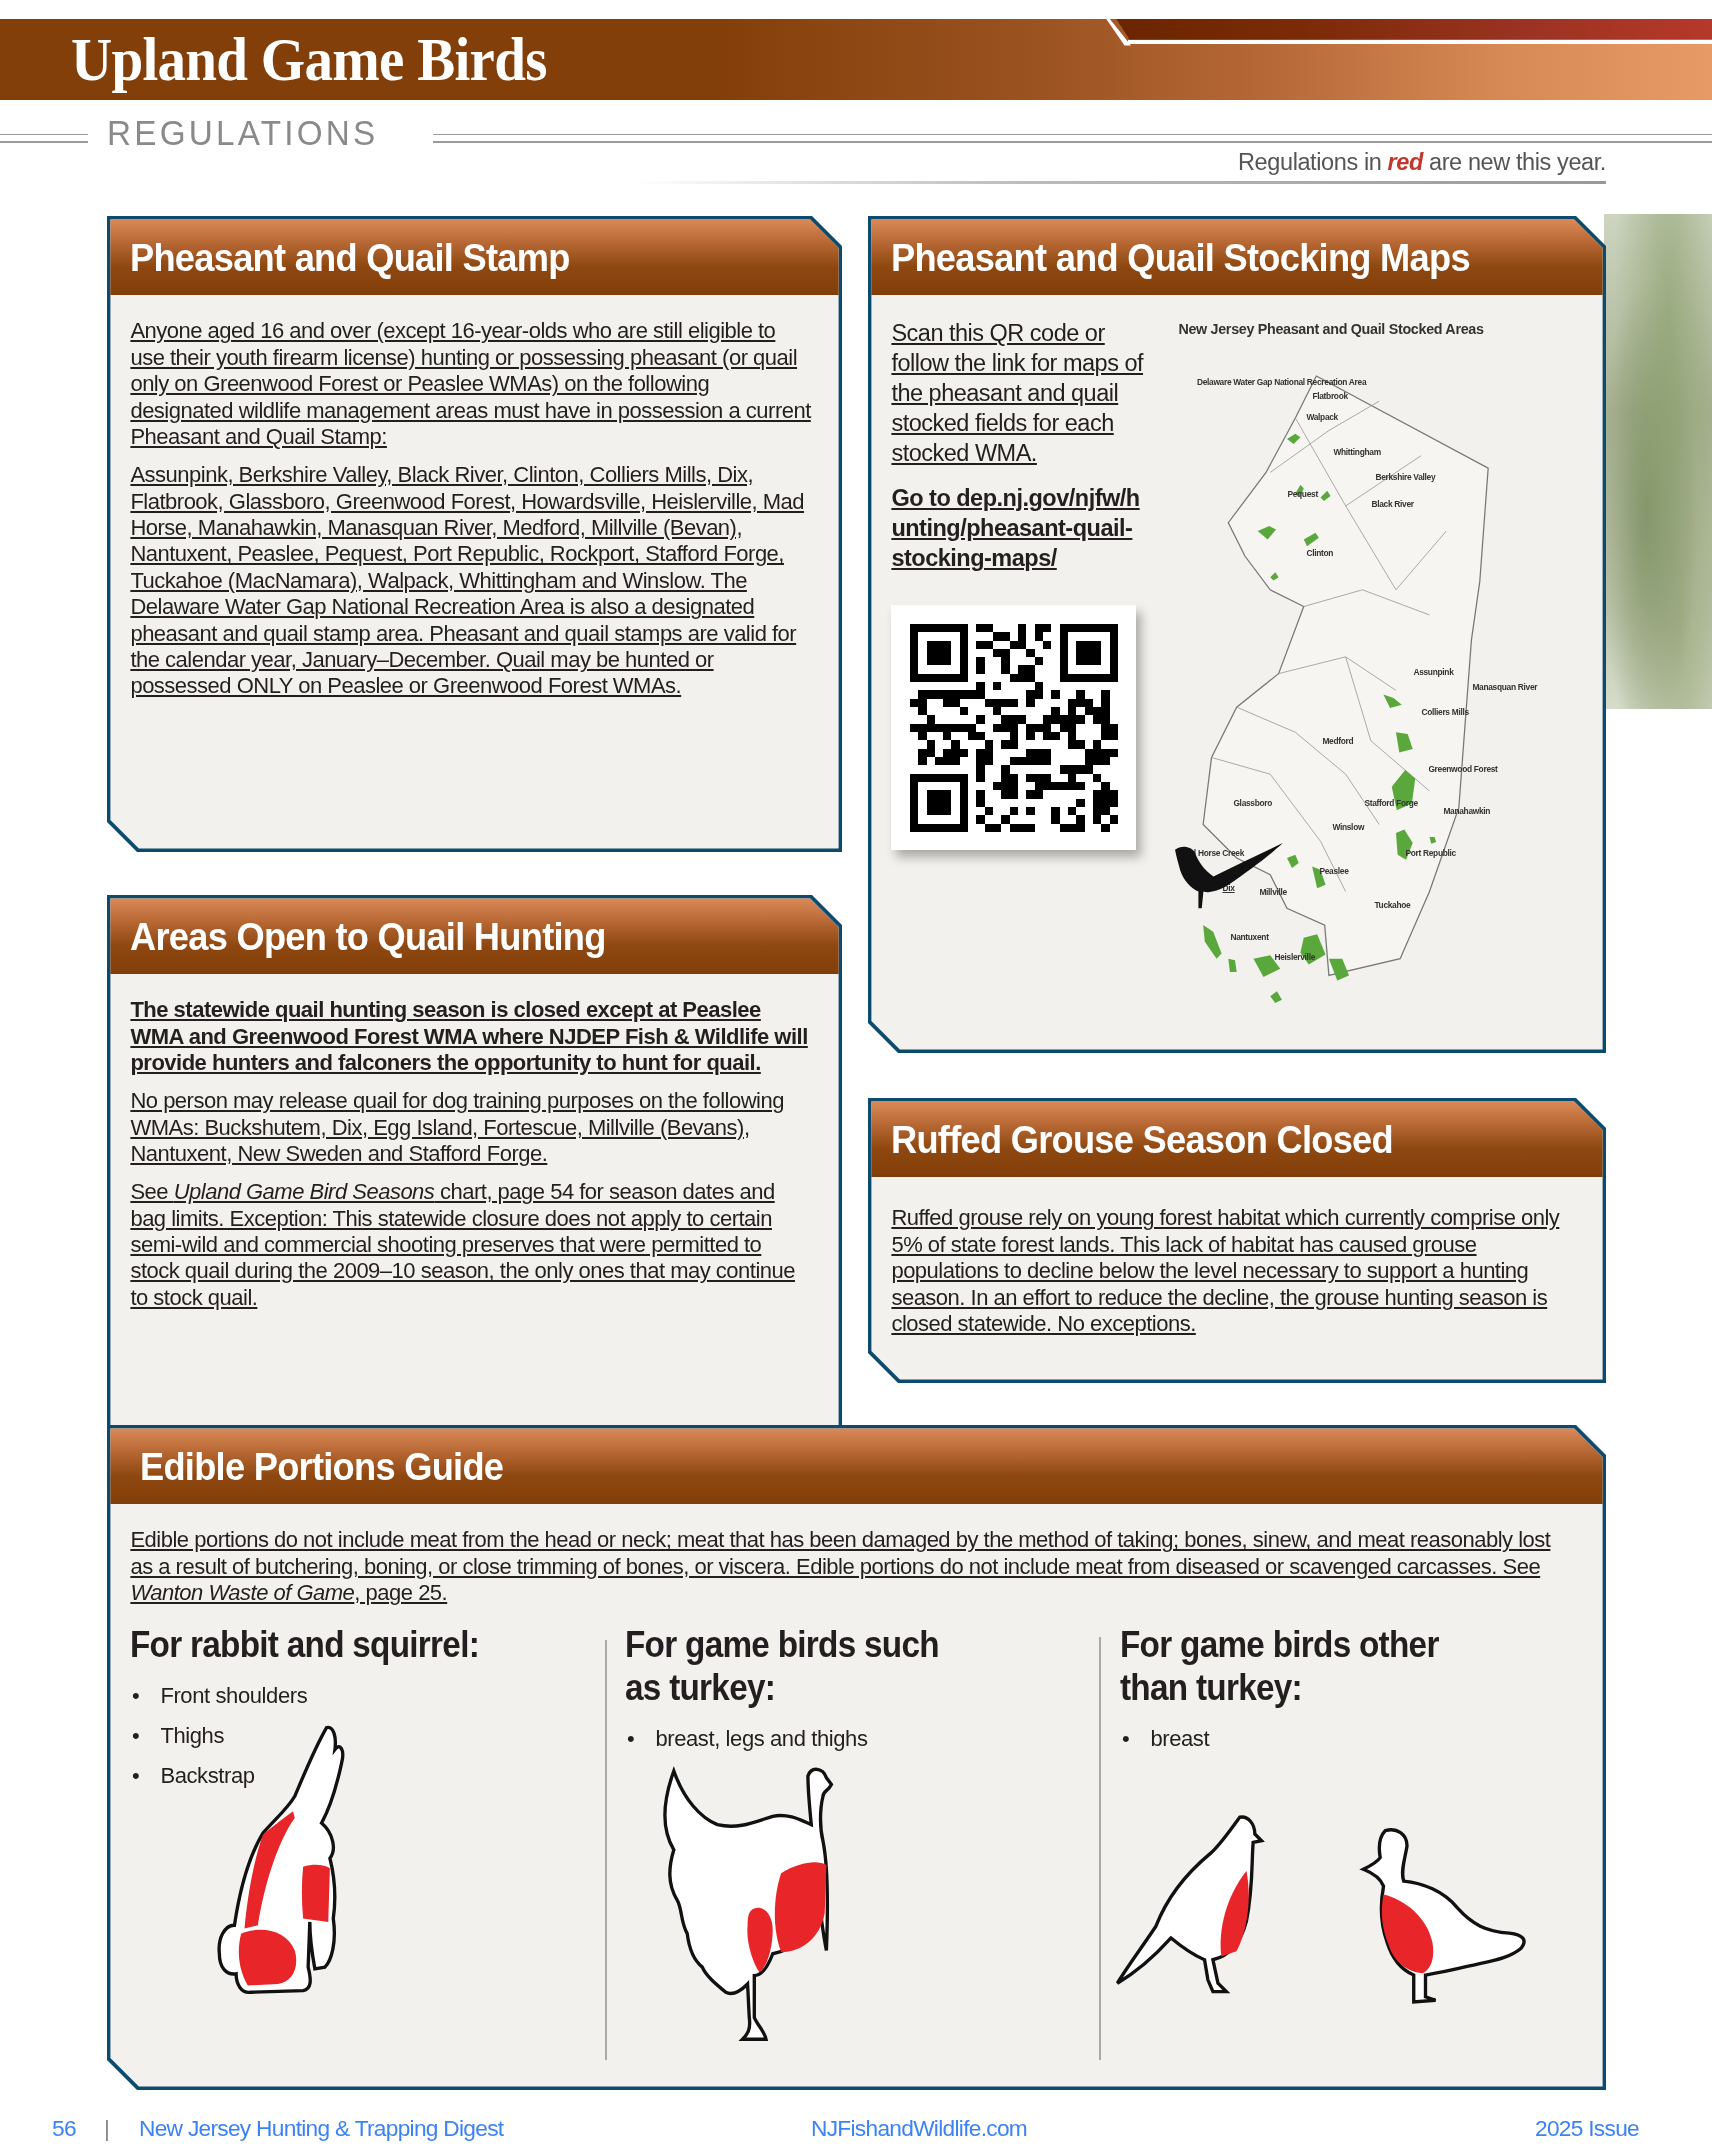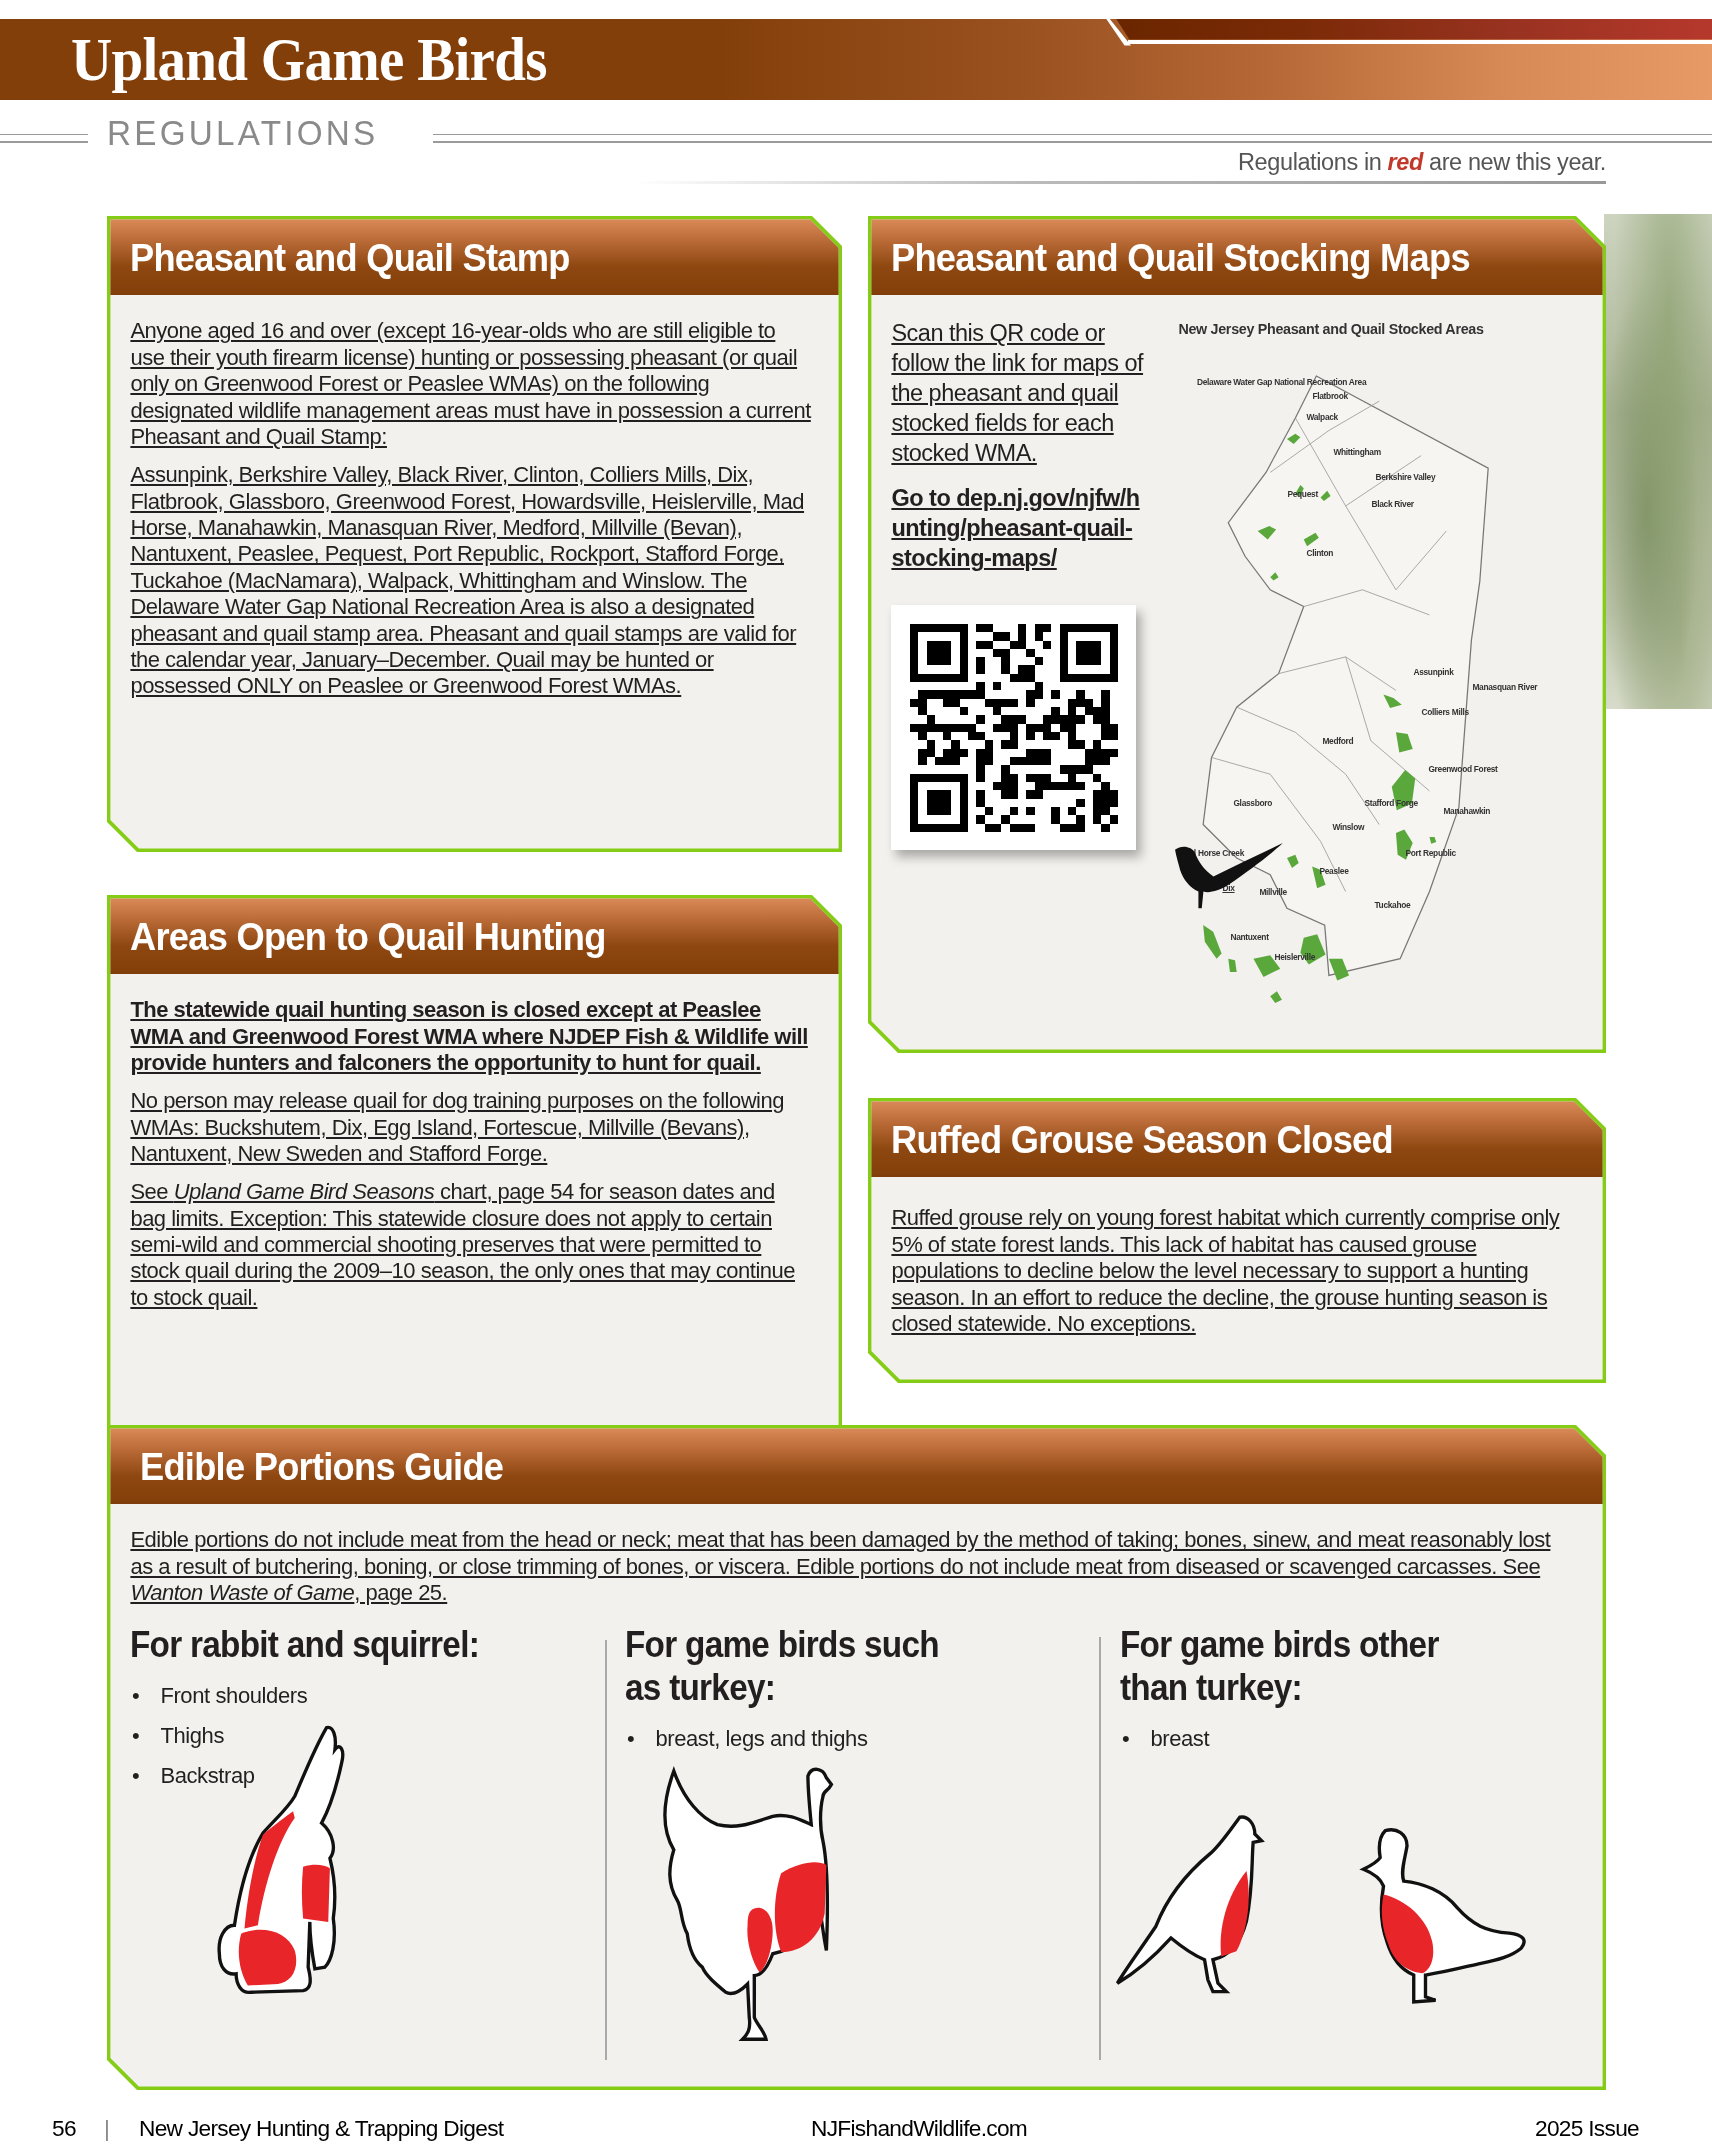--- a/index.html
+++ b/index.html
@@ -47,21 +47,21 @@
   
   .photo {
     left:1604px; top:214px; width:108px; height:495px;
     background:
       radial-gradient(ellipse at 60% 20%, rgba(140,160,110,0.7), transparent 60%),
       radial-gradient(ellipse at 40% 60%, rgba(120,140,95,0.8), transparent 55%),
       radial-gradient(ellipse at 70% 85%, rgba(150,165,120,0.7), transparent 60%),
       linear-gradient(180deg,#cdd4c0,#a9b394 40%,#bfc6ad 80%,#d7dcca);
   }
   .box-frame {
-    position:absolute; background:#84cc16;
+    position:absolute; background:#0c4a6e;
     clip-path:polygon(0 0,calc(100% - 30px) 0,100% 30px,100% 100%,30px 100%,0 calc(100% - 30px));
   }
   .box-inner {
     position:absolute; left:3.4px; top:3.4px; right:3.4px; bottom:3.4px;
     background:#f3f1ed;
     clip-path:polygon(0 0,calc(100% - 28.5px) 0,100% 28.5px,100% 100%,28.5px 100%,0 calc(100% - 28.5px));
   }
   .box-head {
     position:absolute; left:0; top:0; right:0; height:74px;
     background:linear-gradient(180deg,#d98a58 0%,#b96a36 30%,#8e4710 65%,#833f0a 100%);
@@ -94,21 +94,21 @@
 
   
   .col { position:absolute; top:0; }
   .col-head { font-weight:bold; font-size:37px; line-height:43px; color:#231f20; letter-spacing:-0.8px; transform:scaleX(0.9); transform-origin:left top; white-space:nowrap; }
   .col-list { list-style:none; margin:10px 0 0 0; padding:0; }
   .col-list li { font-size:22px; line-height:40px; position:relative; padding-left:30px; letter-spacing:-0.4px; }
   .col-list li::before { content:"•"; position:absolute; left:1.7px; top:0; font-size:22px; }
   .col-divider { position:absolute; width:1.7px; background:#a9a9a9; }
 
   
-  .footer { top:2115px; font-size:22.7px; color:#000000; letter-spacing:-0.7px; }
+  .footer { top:2115px; font-size:22.7px; color:#3b82f6; letter-spacing:-0.7px; }
 </style>
 </head>
 <body>
 
 <div class="abs banner"></div>
 <div class="abs banner-top-strip"></div>
 <div class="abs banner-strip-line"></div>
 <div class="abs banner-slash"></div>
 <div class="abs banner-title">Upland Game Birds</div>
 

